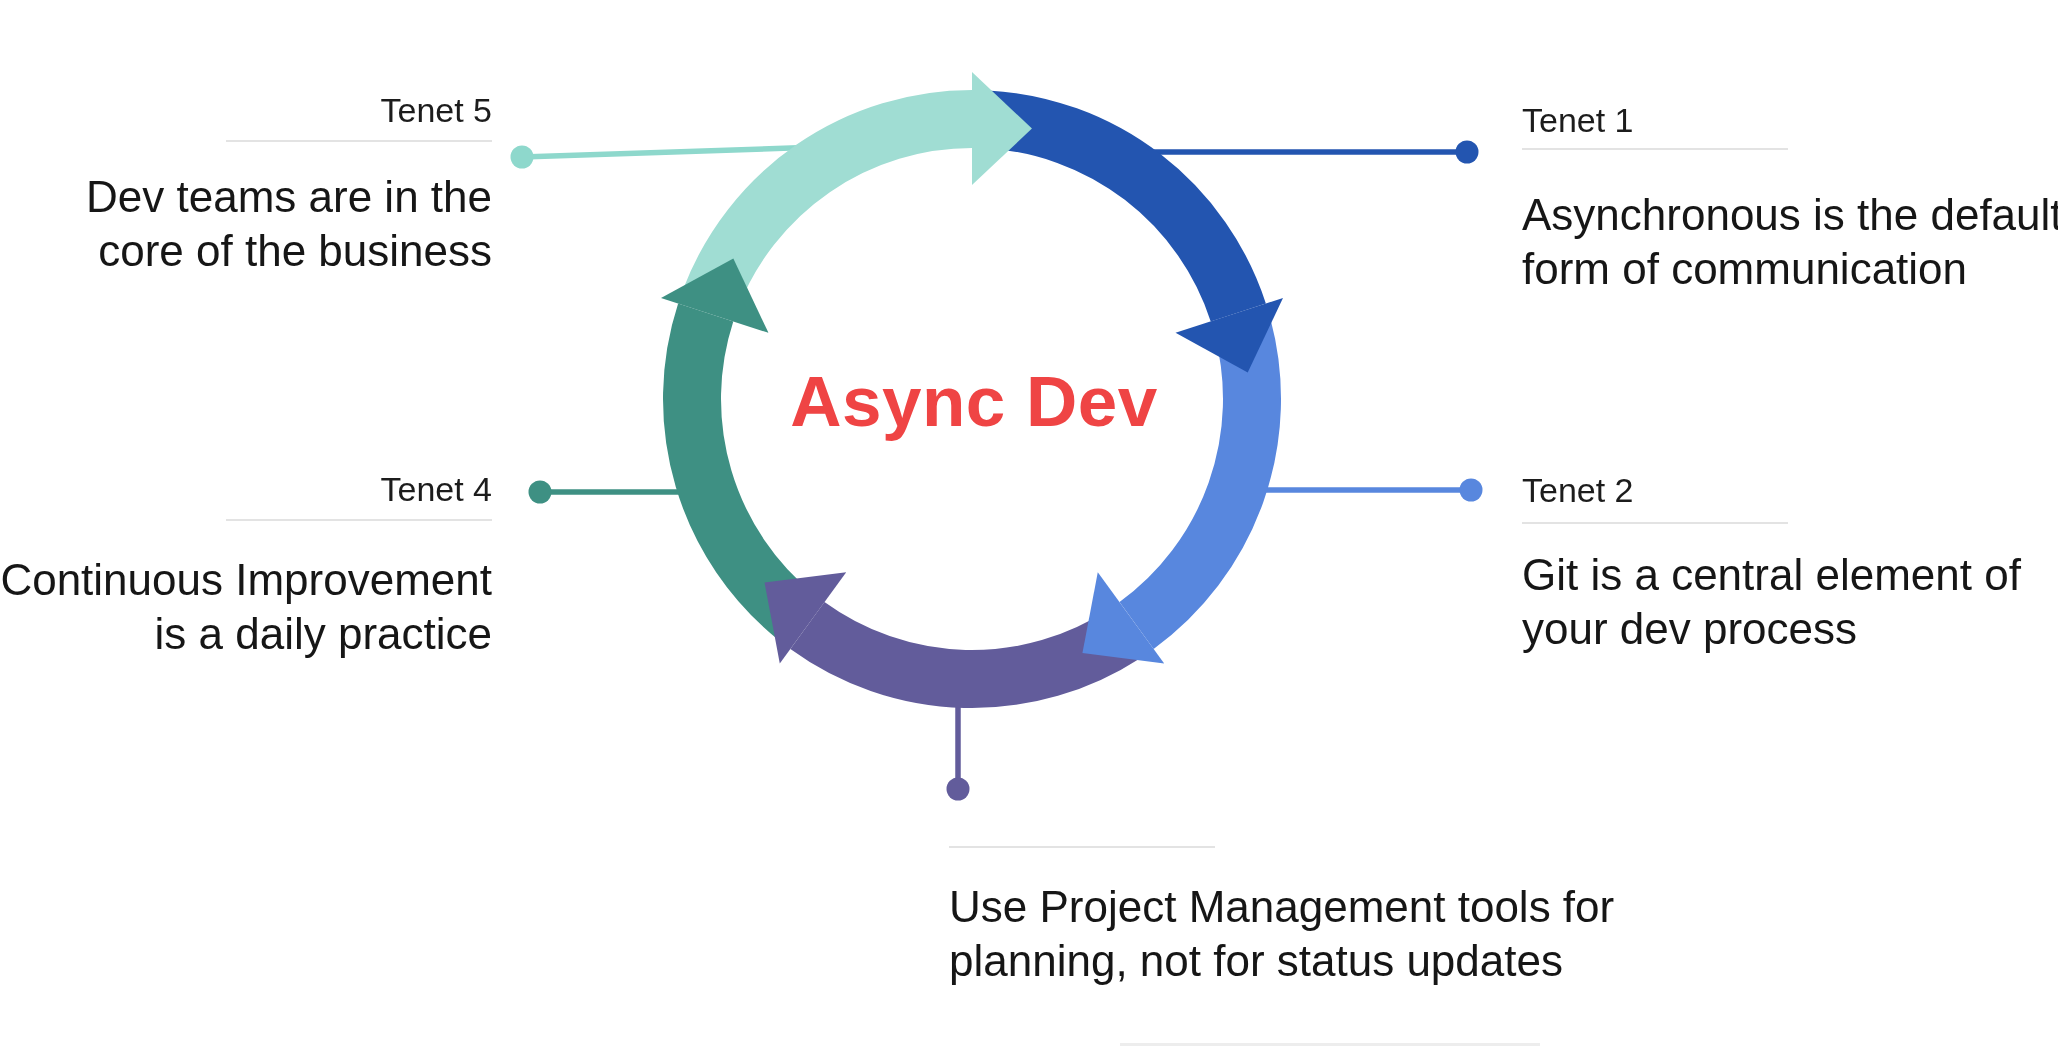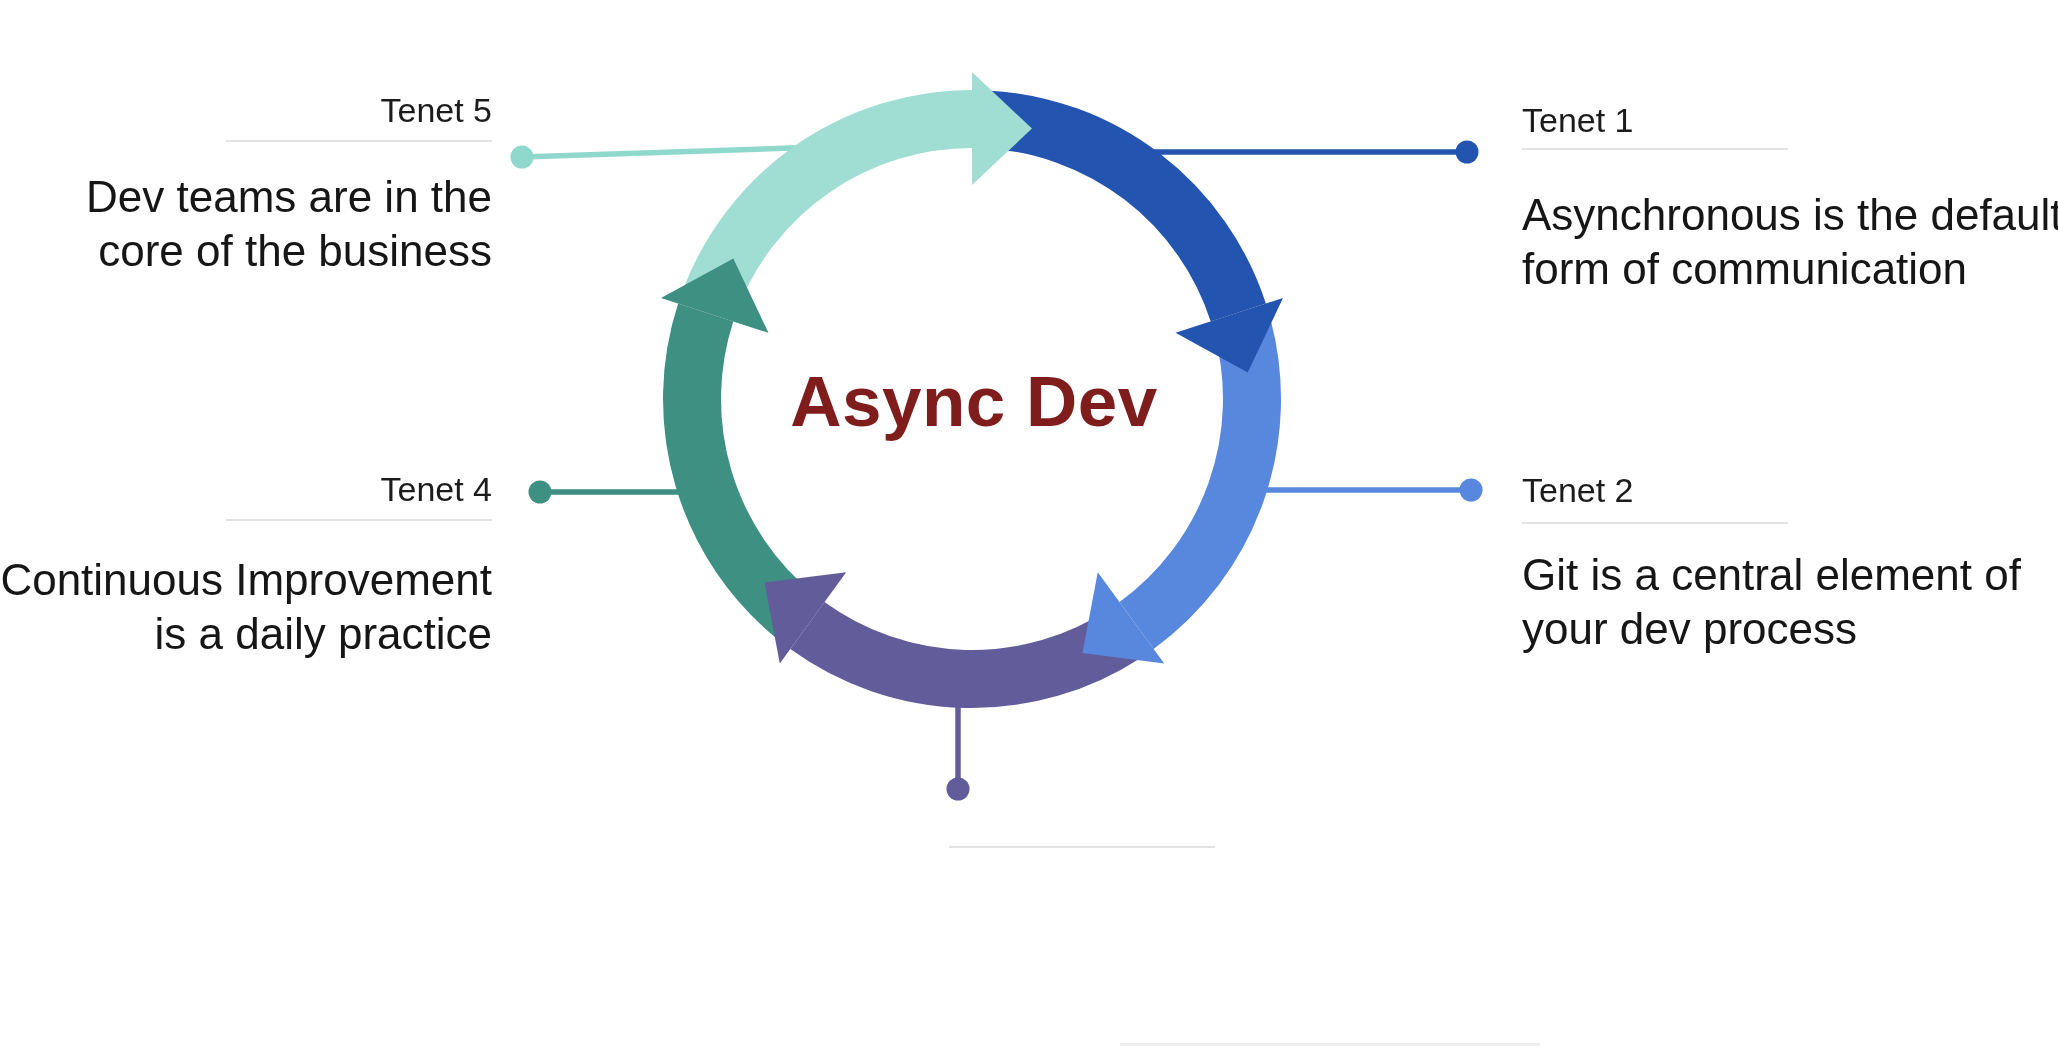--- a/index.html
+++ b/index.html
@@ -25,21 +25,21 @@
   }
   .center-title {
     position: absolute;
     left: 644px;
     top: 361px;
     width: 660px;
     text-align: center;
     font-size: 71px;
     font-weight: 700;
     letter-spacing: 0.5px;
-    color: #7f1d1d;
+    color: #ef4444;
   }
   .tenet-block {
     position: absolute;
   }
   .tenet-block.align-right {
     text-align: right;
   }
   .tenet-label {
     font-size: 34px;
     line-height: 44px;
@@ -129,20 +129,22 @@
 
   <div class="tenet-block" id="tenet-2">
     <div class="tenet-label">Tenet 2</div>
     <div class="tenet-divider"></div>
     <div class="tenet-desc">Git is a central element of
 your dev process</div>
   </div>
 
   <div class="tenet-block" id="tenet-3">
     <div class="tenet-divider"></div>
+    <div class="tenet-desc">Use Project Management tools for
+planning, not for status updates</div>
   </div>
 
   <div class="tenet-block align-right" id="tenet-4">
     <div class="tenet-label">Tenet 4</div>
     <div class="tenet-divider"></div>
     <div class="tenet-desc">Continuous Improvement
 is a daily practice</div>
   </div>
 
   <div class="tenet-block align-right" id="tenet-5">

